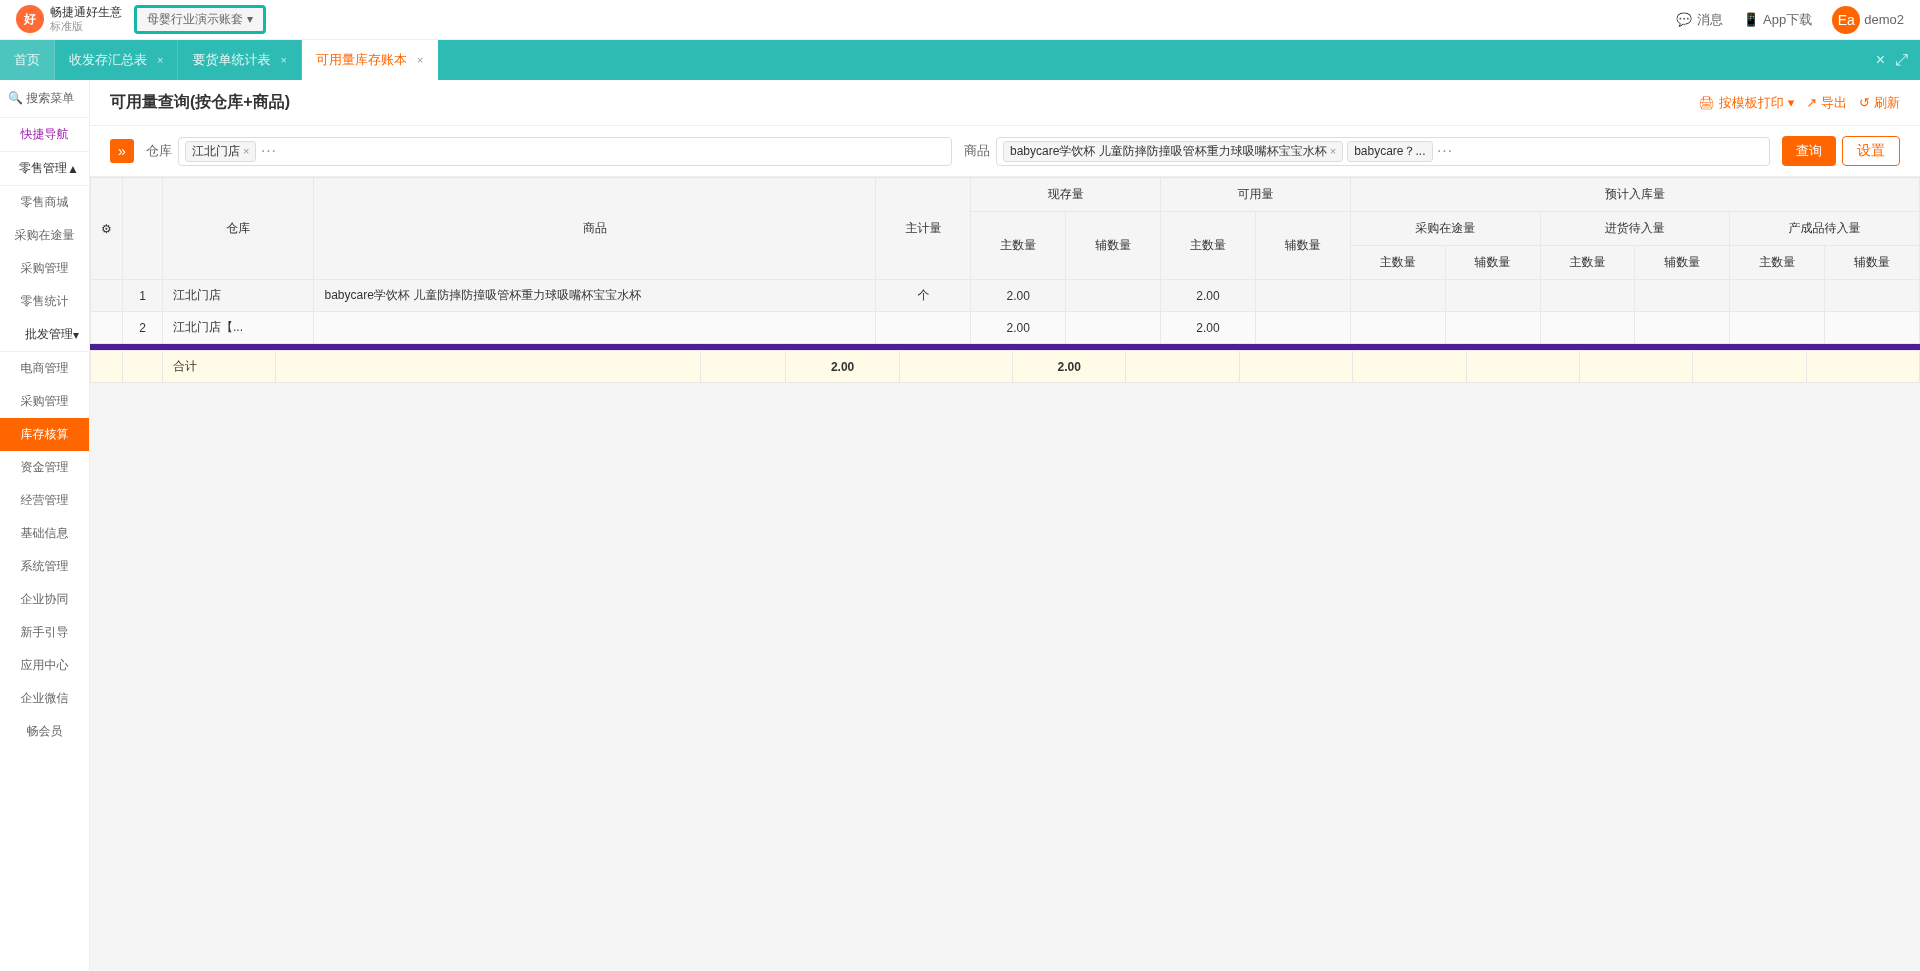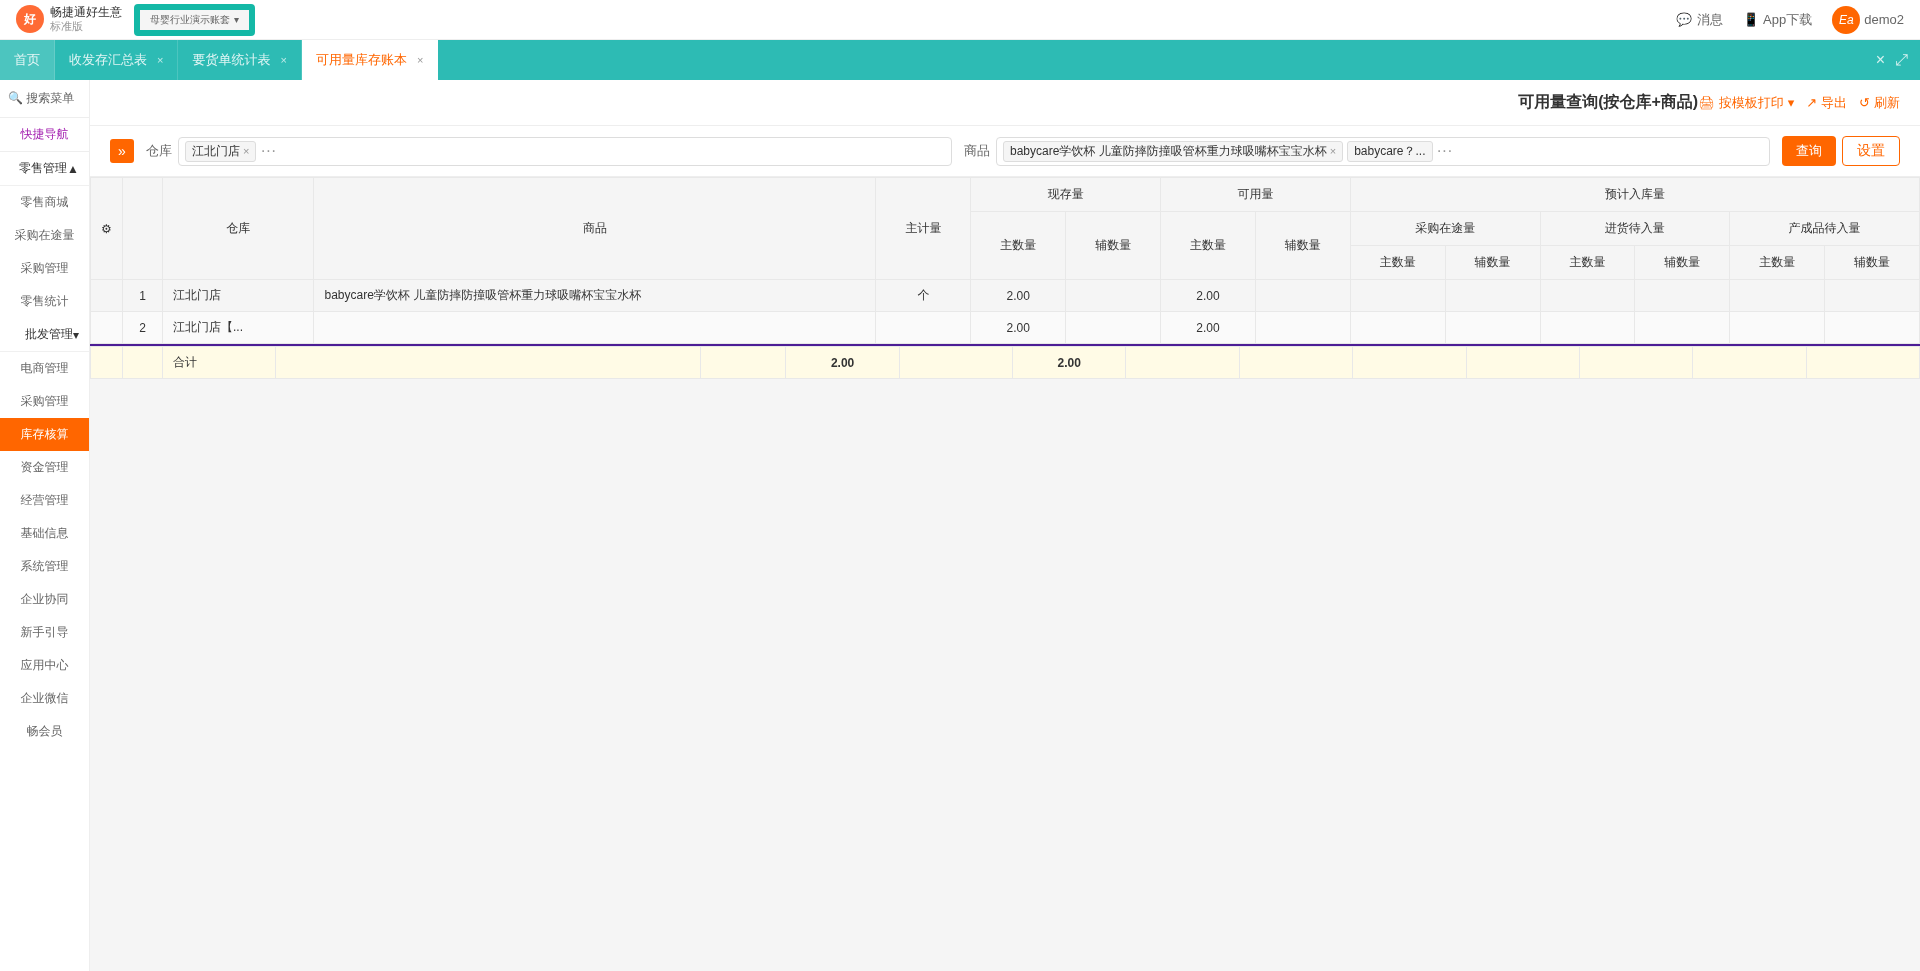--- a/index.html
+++ b/index.html
@@ -13,24 +13,24 @@
       align-items: center;
       justify-content: space-between;
       padding: 0 16px;
       border-bottom: 1px solid #eee;
     }
     .top-bar-left { display: flex; align-items: center; gap: 12px; }
     .brand { display: flex; align-items: center; gap: 6px; }
     .brand-logo { width: 28px; height: 28px; background: #ff6b35; border-radius: 50%; display: flex; align-items: center; justify-content: center; color: #fff; font-size: 12px; font-weight: bold; }
     .brand-text { font-size: 12px; color: #333; line-height: 1.2; }
     .brand-sub { font-size: 11px; color: #999; }
-    .template-selector { display: flex; align-items: center; gap: 4px; background: #f5f5f5; border: 6px solid #14b8a6; border-radius: 4px; padding: 3px 10px; cursor: pointer; color: #666; font-size: 10px; }
+    .template-selector { display: flex; align-items: center; gap: 4px; background: #f5f5f5; border: 3px solid #14b8a6; border-radius: 4px; padding: 3px 10px; cursor: pointer; color: #666; font-size: 12px; }
     .top-bar-right { display: flex; align-items: center; gap: 20px; }
     .top-bar-btn { display: flex; align-items: center; gap: 4px; color: #666; font-size: 13px; cursor: pointer; }
-    .avatar { width: 28px; height: 28px; border-radius: 50%; background: #f60; display: flex; align-items: center; justify-content: center; color: #fff; font-size: 12px; font-style: italic; }
+    .avatar { width: 28px; height: 28px; border-radius: 50%; background: #f60; display: flex; align-items: center; justify-content: center; color: #fff; font-size: 14px; }
 
     
     .nav-tabs {
       height: 40px;
       background: #2dbbb4;
       display: flex;
       align-items: stretch;
       padding: 0;
     }
     .nav-tab {
@@ -101,21 +101,21 @@
     
     .content { flex: 1; overflow: hidden; display: flex; flex-direction: column; background: #f5f5f5; }
 
     
     .page-header {
       background: #fff;
       padding: 12px 20px;
       border-bottom: 1px solid #eee;
       display: flex;
       align-items: center;
-      justify-content: flex-end;
+      justify-content: space-between;
     }
     .page-title { font-size: 16px; font-weight: 600; color: #333; }
     .page-actions { display: flex; align-items: center; gap: 12px; }
     .page-action-btn { display: flex; align-items: center; gap: 4px; color: #f60; font-size: 13px; cursor: pointer; }
 
     
     .filter-bar {
       background: #fff;
       padding: 10px 20px;
       border-bottom: 1px solid #eee;
@@ -177,21 +177,21 @@
       padding: 7px 10px;
       text-align: center;
       color: #333;
       white-space: nowrap;
     }
     .col-setting { width: 32px; }
     .col-num { width: 40px; }
 
     
     .table-scroll-wrapper { overflow: auto; flex: 1; }
-    .table-bottom { background: #fffbe6; border-top: 2px solid #4c1d95; }
+    .table-bottom { background: #fffbe6; border-top: 6px solid #4c1d95; }
   </style>
 </head>
 <body>
 
 <div class="top-bar">
   <div class="top-bar-left">
     <div class="brand">
       <div class="brand-logo">好</div>
       <div>
         <div class="brand-text">畅捷通好生意</div>

